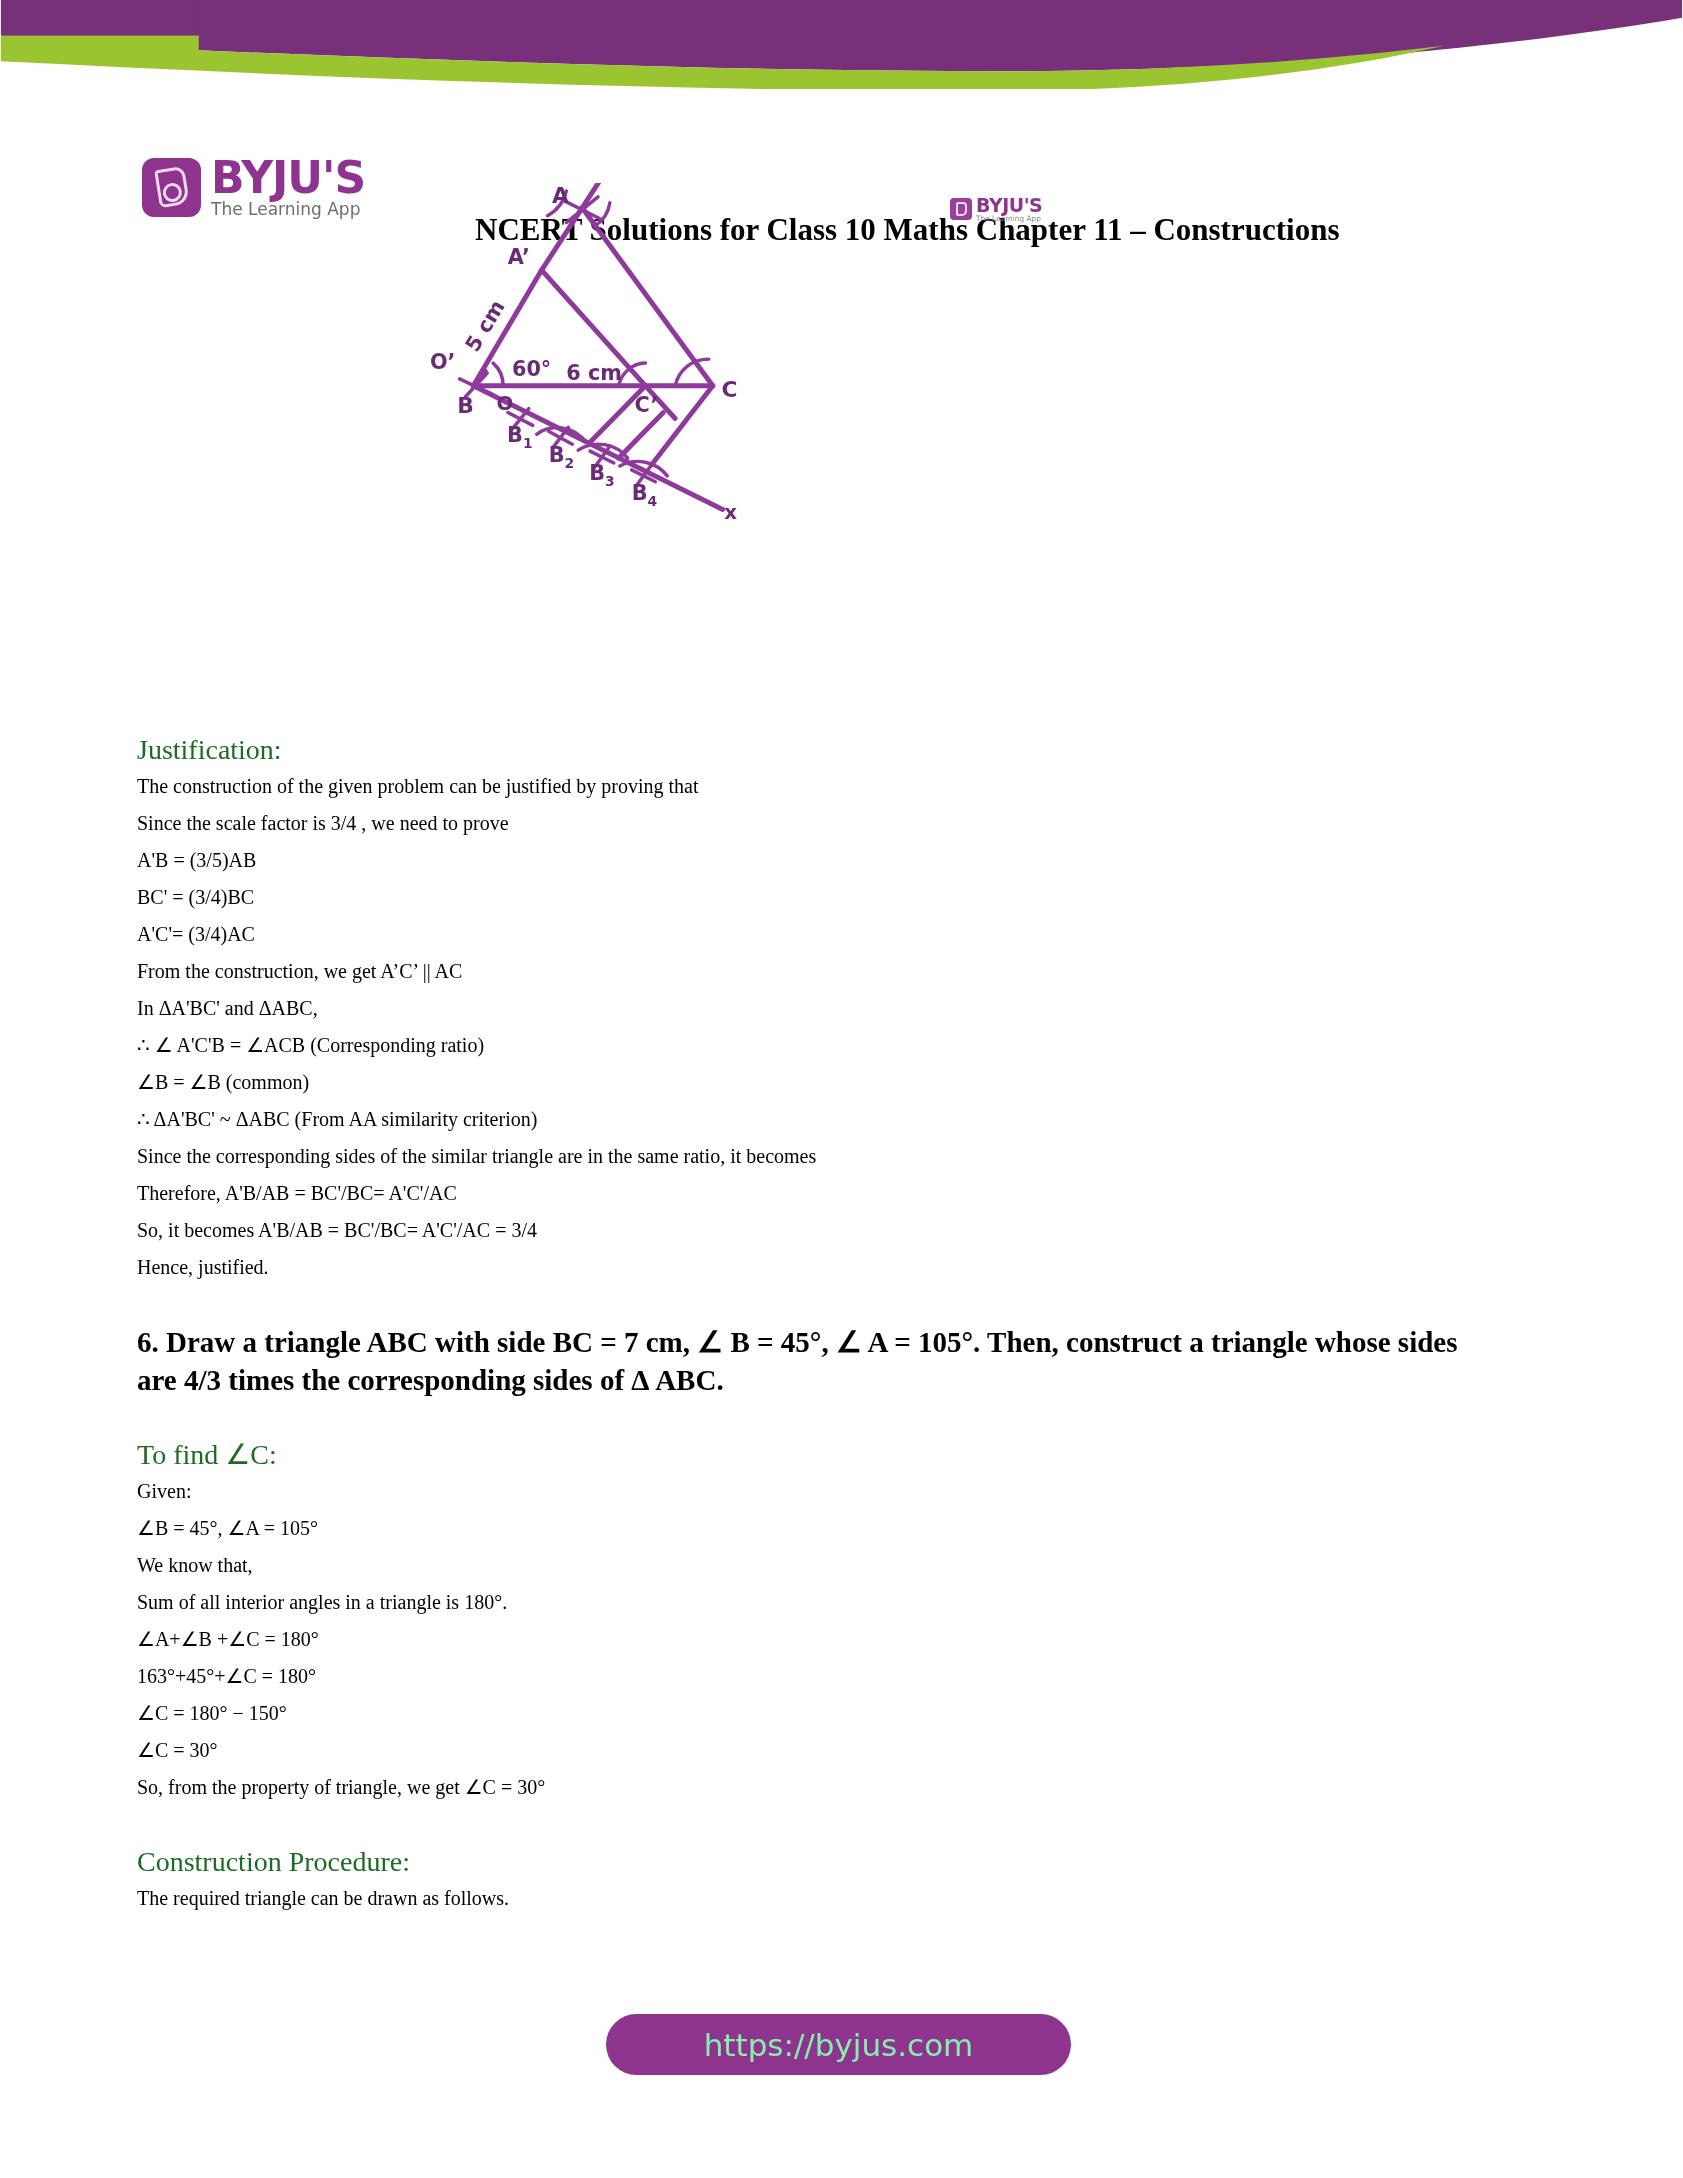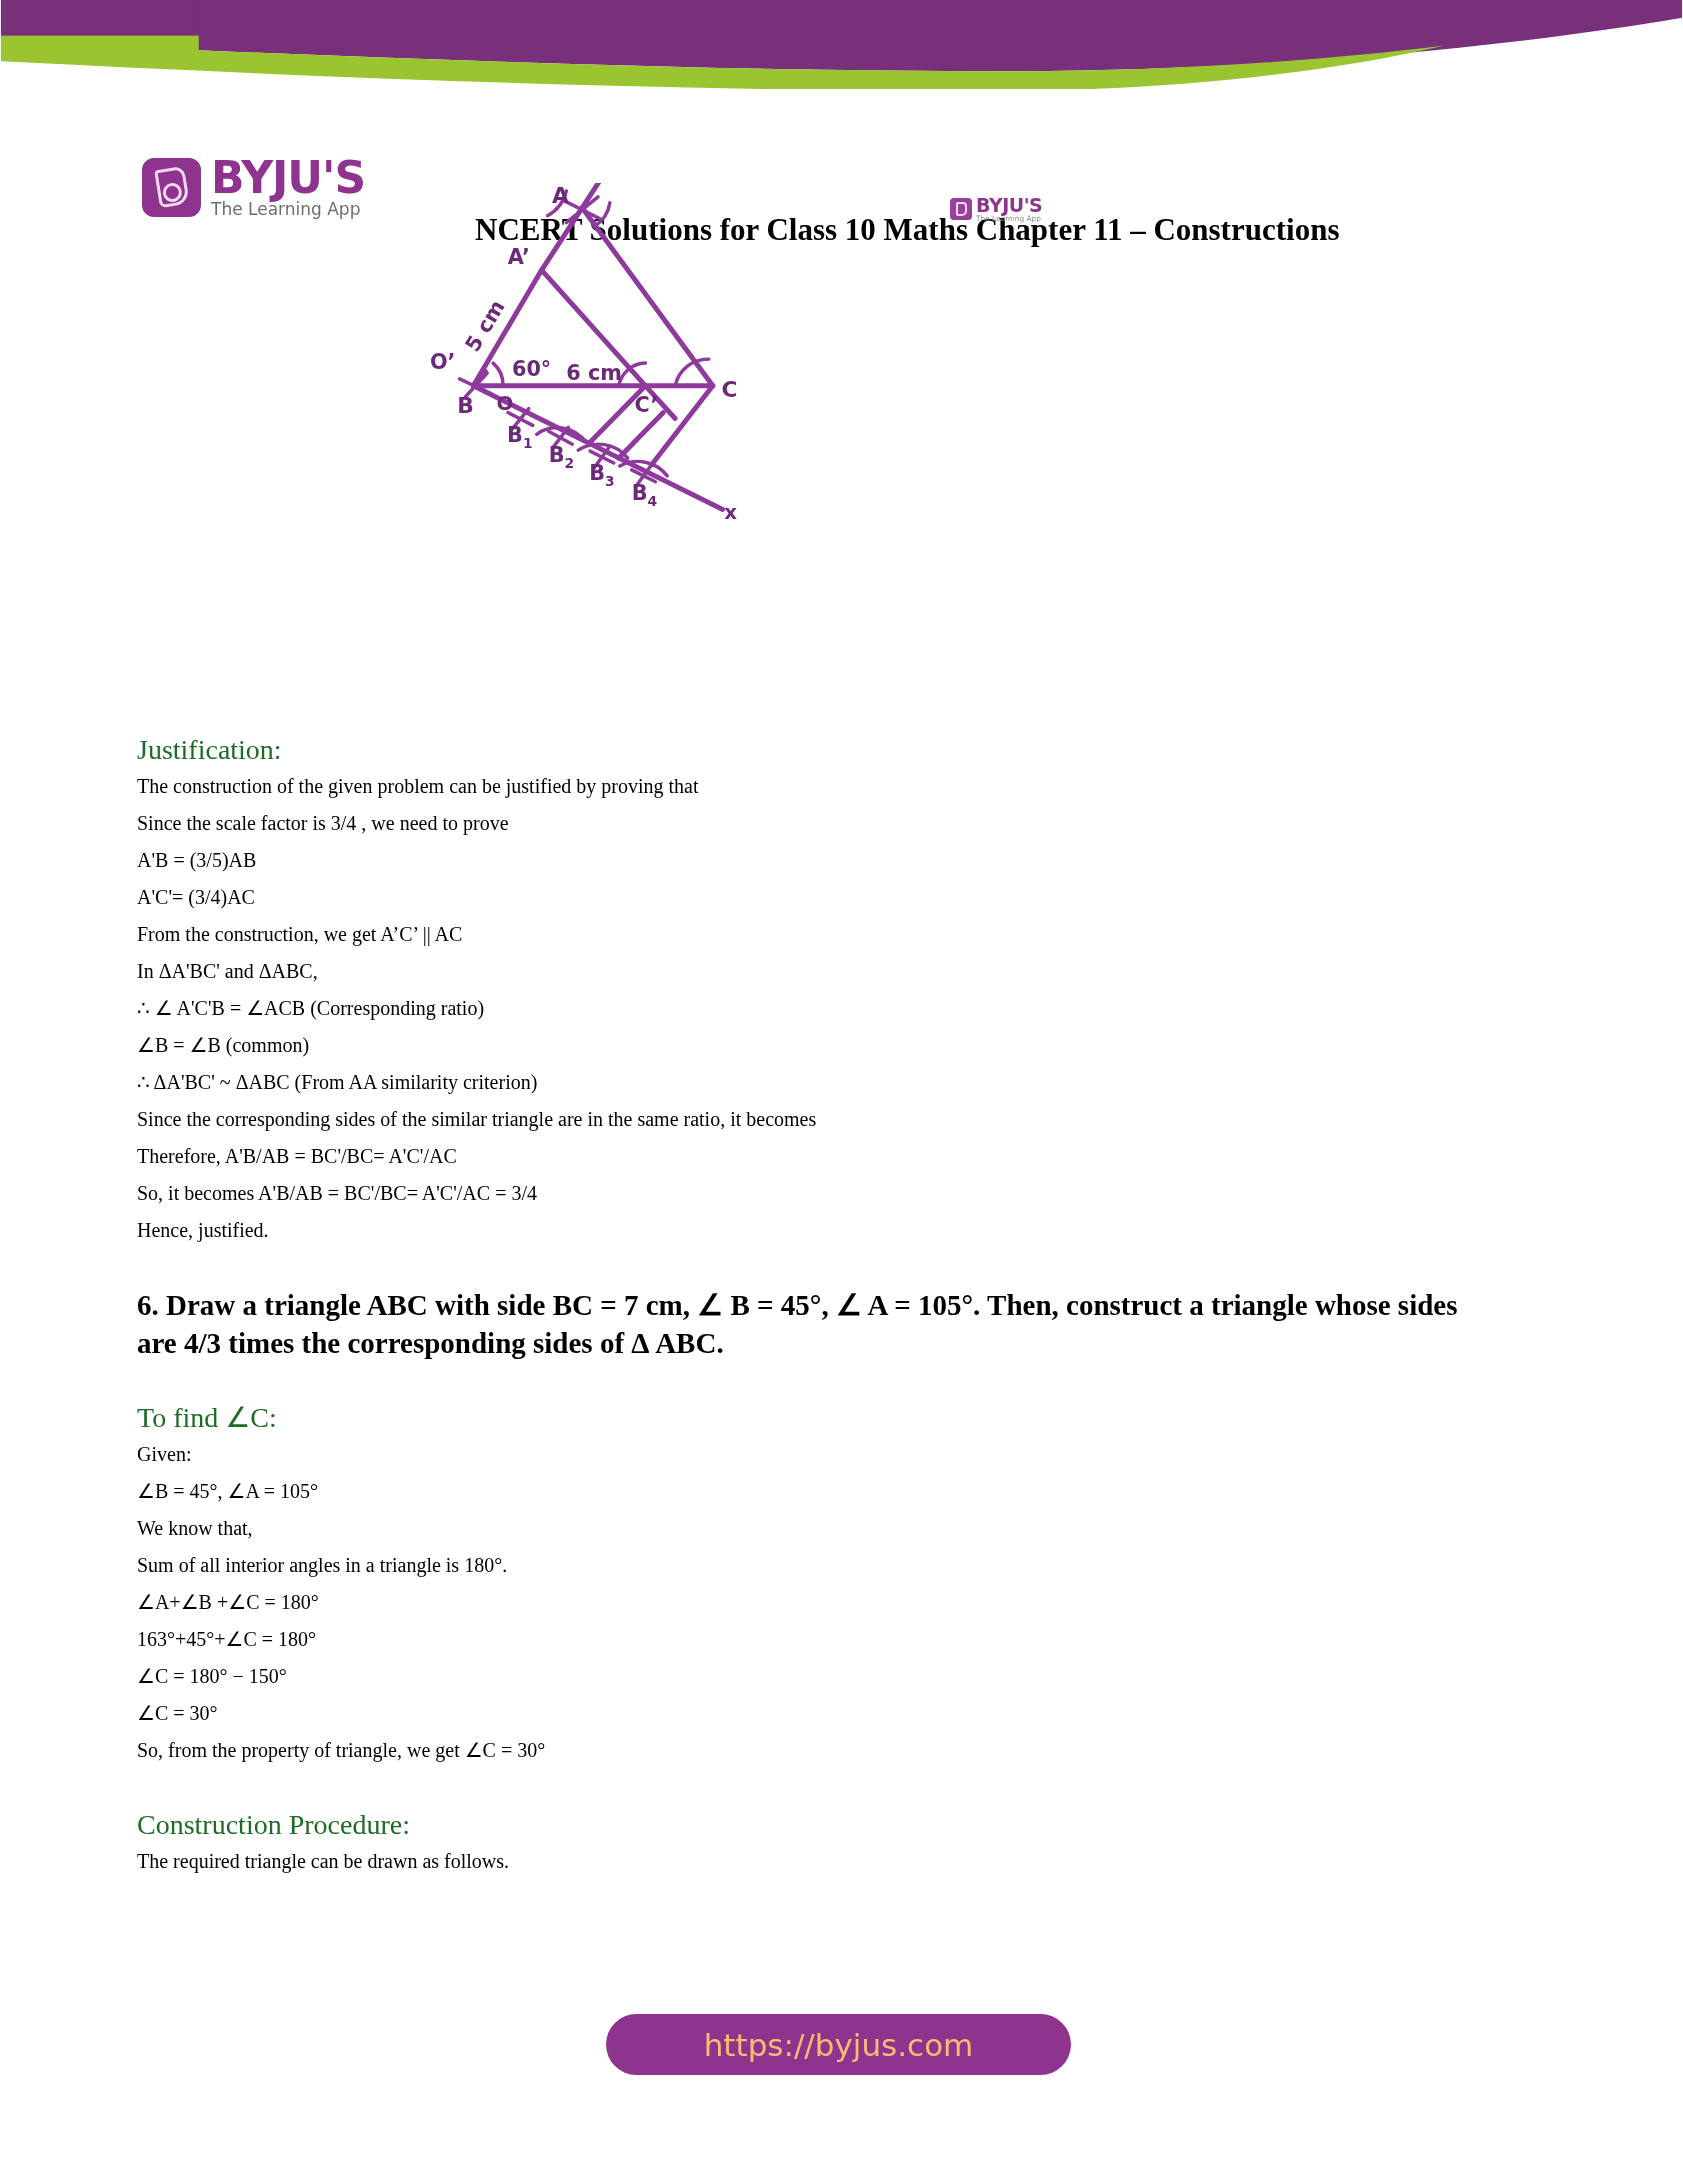--- a/index.html
+++ b/index.html
@@ -109,21 +109,21 @@
 
   
   #footer-url {
     position:absolute; left:606px; top:2014px;
     width:465px; height:61px; border-radius:31px;
     background:#8e338e;
     display:flex; align-items:center; justify-content:center;
   }
   #footer-url span {
     font-family:"DejaVu Sans", sans-serif;
-    font-size:31px; color:#fdba74;
+    font-size:31px; color:#86efac;
   }
 </style>
 </head>
 <body>
 
 <div id="top-deco">
   <svg width="1683" height="89" viewBox="0 0 1700 90" xmlns="http://www.w3.org/2000/svg">
     <path d="M0,0 L1700,0 L1700,18 C1500,52 1250,72 1020,72 C700,72 350,58 0,42 Z" fill="#79307a"></path>
     <path d="M0,42 C350,58 700,72 1020,72 C1180,72 1330,62 1460,46 C1330,76 1170,92 1000,92 C660,92 320,78 0,62 Z" fill="#9ac531"></path>
     <rect x="0" y="0" width="200" height="36" fill="#79307a"></rect>
@@ -221,20 +221,21 @@
     </g>
   </svg>
 </div>
 
 <div id="content">
 
   <div class="heading-green">Justification:</div>
   <div class="txt">The construction of the given problem can be justified by proving that</div>
   <div class="txt">Since the scale factor is 3/4 , we need to prove</div>
   <div class="txt">A'B = (3/5)AB</div>
+  <div class="txt">BC' = (3/4)BC</div>
   <div class="txt">A'C'= (3/4)AC</div>
   <div class="txt">From the construction, we get A’C’ || AC</div>
   <div class="txt">In ΔA'BC' and ΔABC,</div>
   <div class="txt">∴ ∠ A'C'B = ∠ACB (Corresponding ratio)</div>
   <div class="txt">∠B = ∠B (common)</div>
   <div class="txt">∴ ΔA'BC' ~ ΔABC (From AA similarity criterion)</div>
   <div class="txt">Since the corresponding sides of the similar triangle are in the same ratio, it becomes</div>
   <div class="txt">Therefore, A'B/AB = BC'/BC= A'C'/AC</div>
   <div class="txt">So, it becomes A'B/AB = BC'/BC= A'C'/AC = 3/4</div>
   <div class="txt">Hence, justified.</div>

